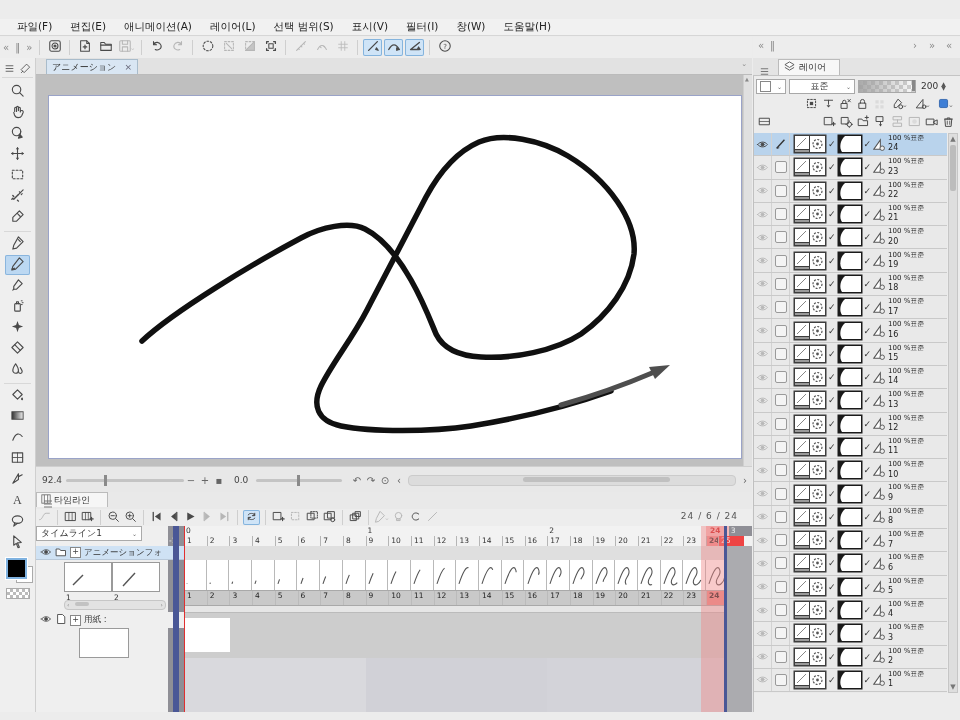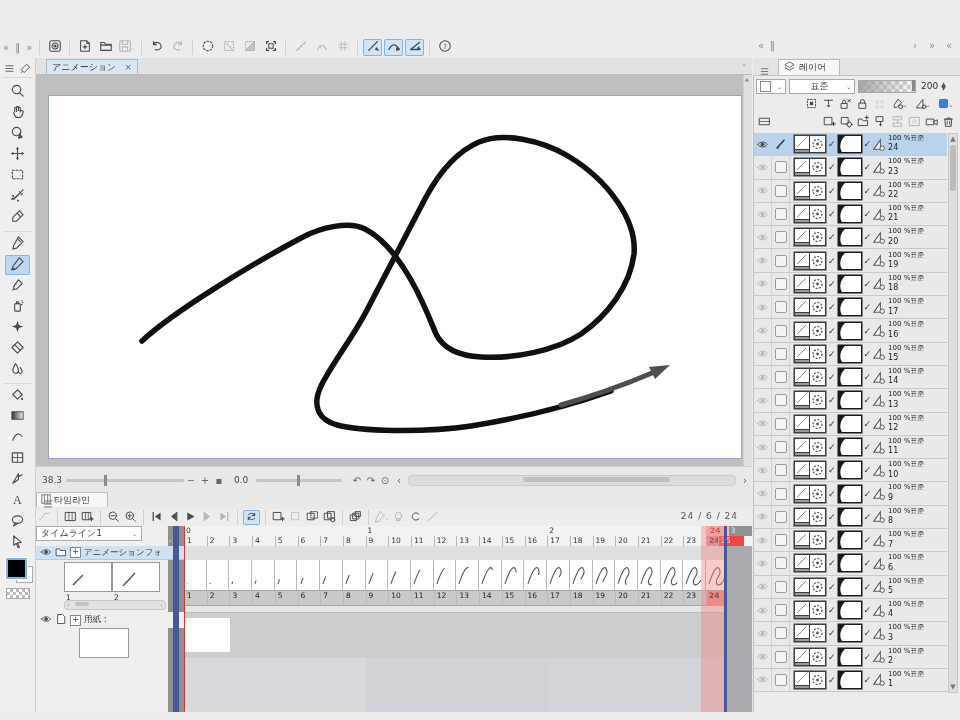--- a/index.html
+++ b/index.html
@@ -98,20 +98,31 @@
   #lscroll .sc-thumb{position:absolute;left:1px;top:11px;width:6px;height:46px;background:#bcbcbc;border-radius:2px;}
   .cbox{width:10px;height:10px;border:1px solid #9a9a9a;border-radius:2px;background:#f4f4f4;}
   .thumbwrap{display:flex;align-items:center;}
 </style>
 </head>
 <body>
 
 <div id="app">
 
 
+  <div class="abs" id="menubar">
+      <div class="menuitem">파일(F)</div>
+      <div class="menuitem">편집(E)</div>
+      <div class="menuitem">애니메이션(A)</div>
+      <div class="menuitem">레이어(L)</div>
+      <div class="menuitem">선택 범위(S)</div>
+      <div class="menuitem">표시(V)</div>
+      <div class="menuitem">필터(I)</div>
+      <div class="menuitem">창(W)</div>
+      <div class="menuitem">도움말(H)</div>
+    </div>
 
   <div class="abs" id="cmdbar">
       <span class="chromeglyph">«</span>
       <span class="chromeglyph">‖</span>
       <span class="chromeglyph">»</span>
       <span class="vsep"></span>
       <span class="cbtn">
         <span class=""><svg viewBox="0 0 16 16" fill="none" stroke="#4a4a4a" stroke-width="1.2" stroke-linecap="round" stroke-linejoin="round">
             <rect x="2" y="2" width="12" height="12" rx="2"></rect>
             <circle cx="8" cy="8" r="3.4"></circle>
@@ -246,21 +257,21 @@
       <path id="mainstroke" fill="none" stroke-width="5.5" stroke-linecap="round" d="M93 245 C125 215 205 167 252 142 C272 131 300 125 316 133 C334 142 350 163 362 184 C374 205 380 221 387 238 C395 254 412 260 432 261 C464 263 506 255 532 238 C559 219 581 190 585 158 C588 124 559 84 519 60 C492 44 454 36 430 46 C407 56 390 77 377 101 C362 129 340 172 318 214 C303 243 284 266 272 290 C263 309 268 325 292 330 C322 336 382 336 422 330 C472 322 520 310 562 295" stroke="#101010"></path>
       <path id="arrowtail" fill="none" stroke-width="5" stroke-linecap="round" d="M512 309 C540 301 575 289 603 277" stroke="#4e4e4e"></path>
       <polygon id="arrowhead" points="621,269 606,283 600,271" fill="#4e4e4e"></polygon>
     </svg>
   </div>
   <div class="abs" id="vscroll">
     <div style="position:absolute;top:1px;left:1px;font-size:5px;color:#888;">▲</div>
   </div>
 
   <div class="abs" id="statusbar">
-    <span style="margin-left:6px;width:24px;">38.3</span>
+    <span style="margin-left:6px;width:24px;">92.4</span>
     <span class="slider" style="width:118px;">
         <span class="sthumb" style="left:38px;"></span>
       </span>
     <span class="sbtn">−</span>
     <span class="sbtn">+</span>
     <span class="sbtn">▪</span>
     <span style="margin-left:8px;width:22px;">0.0</span>
     <span class="slider" style="width:86px;">
         <span class="sthumb" style="left:41px;"></span>
       </span>

